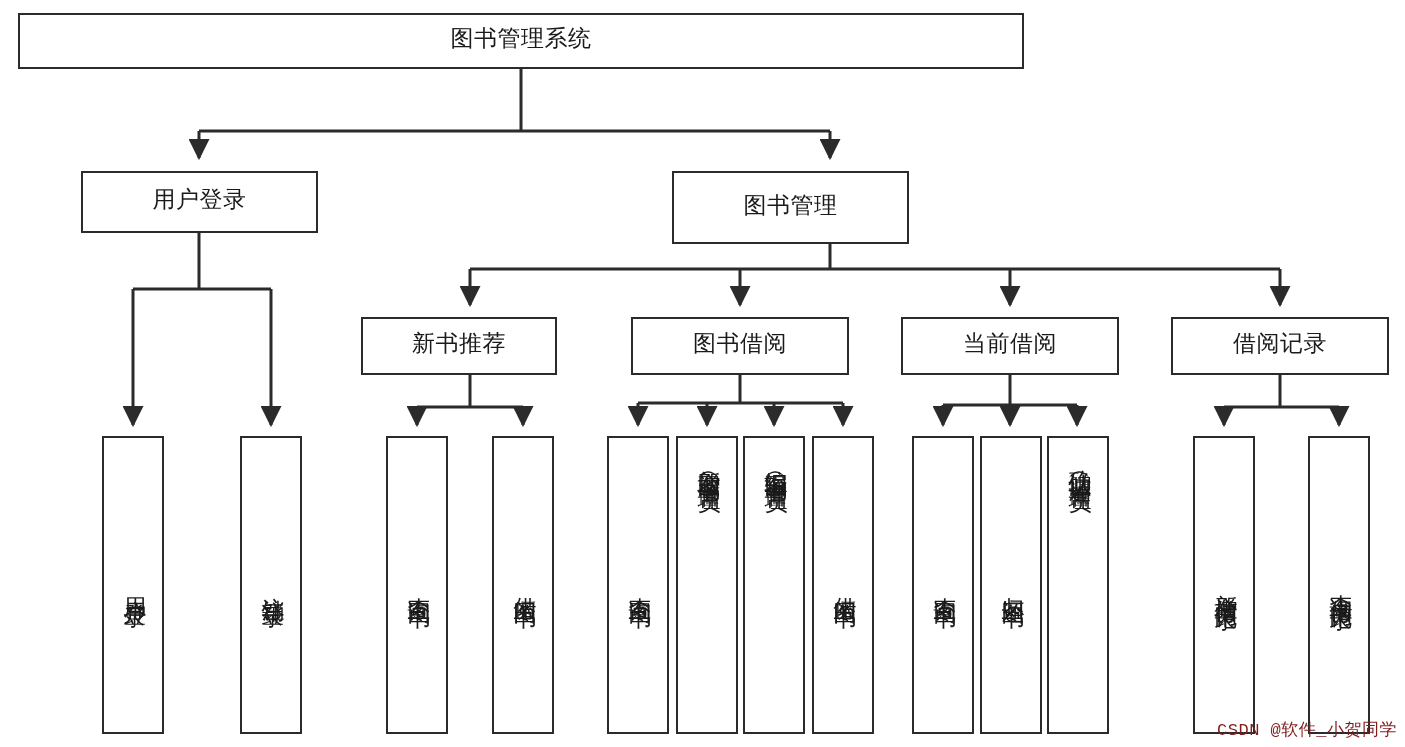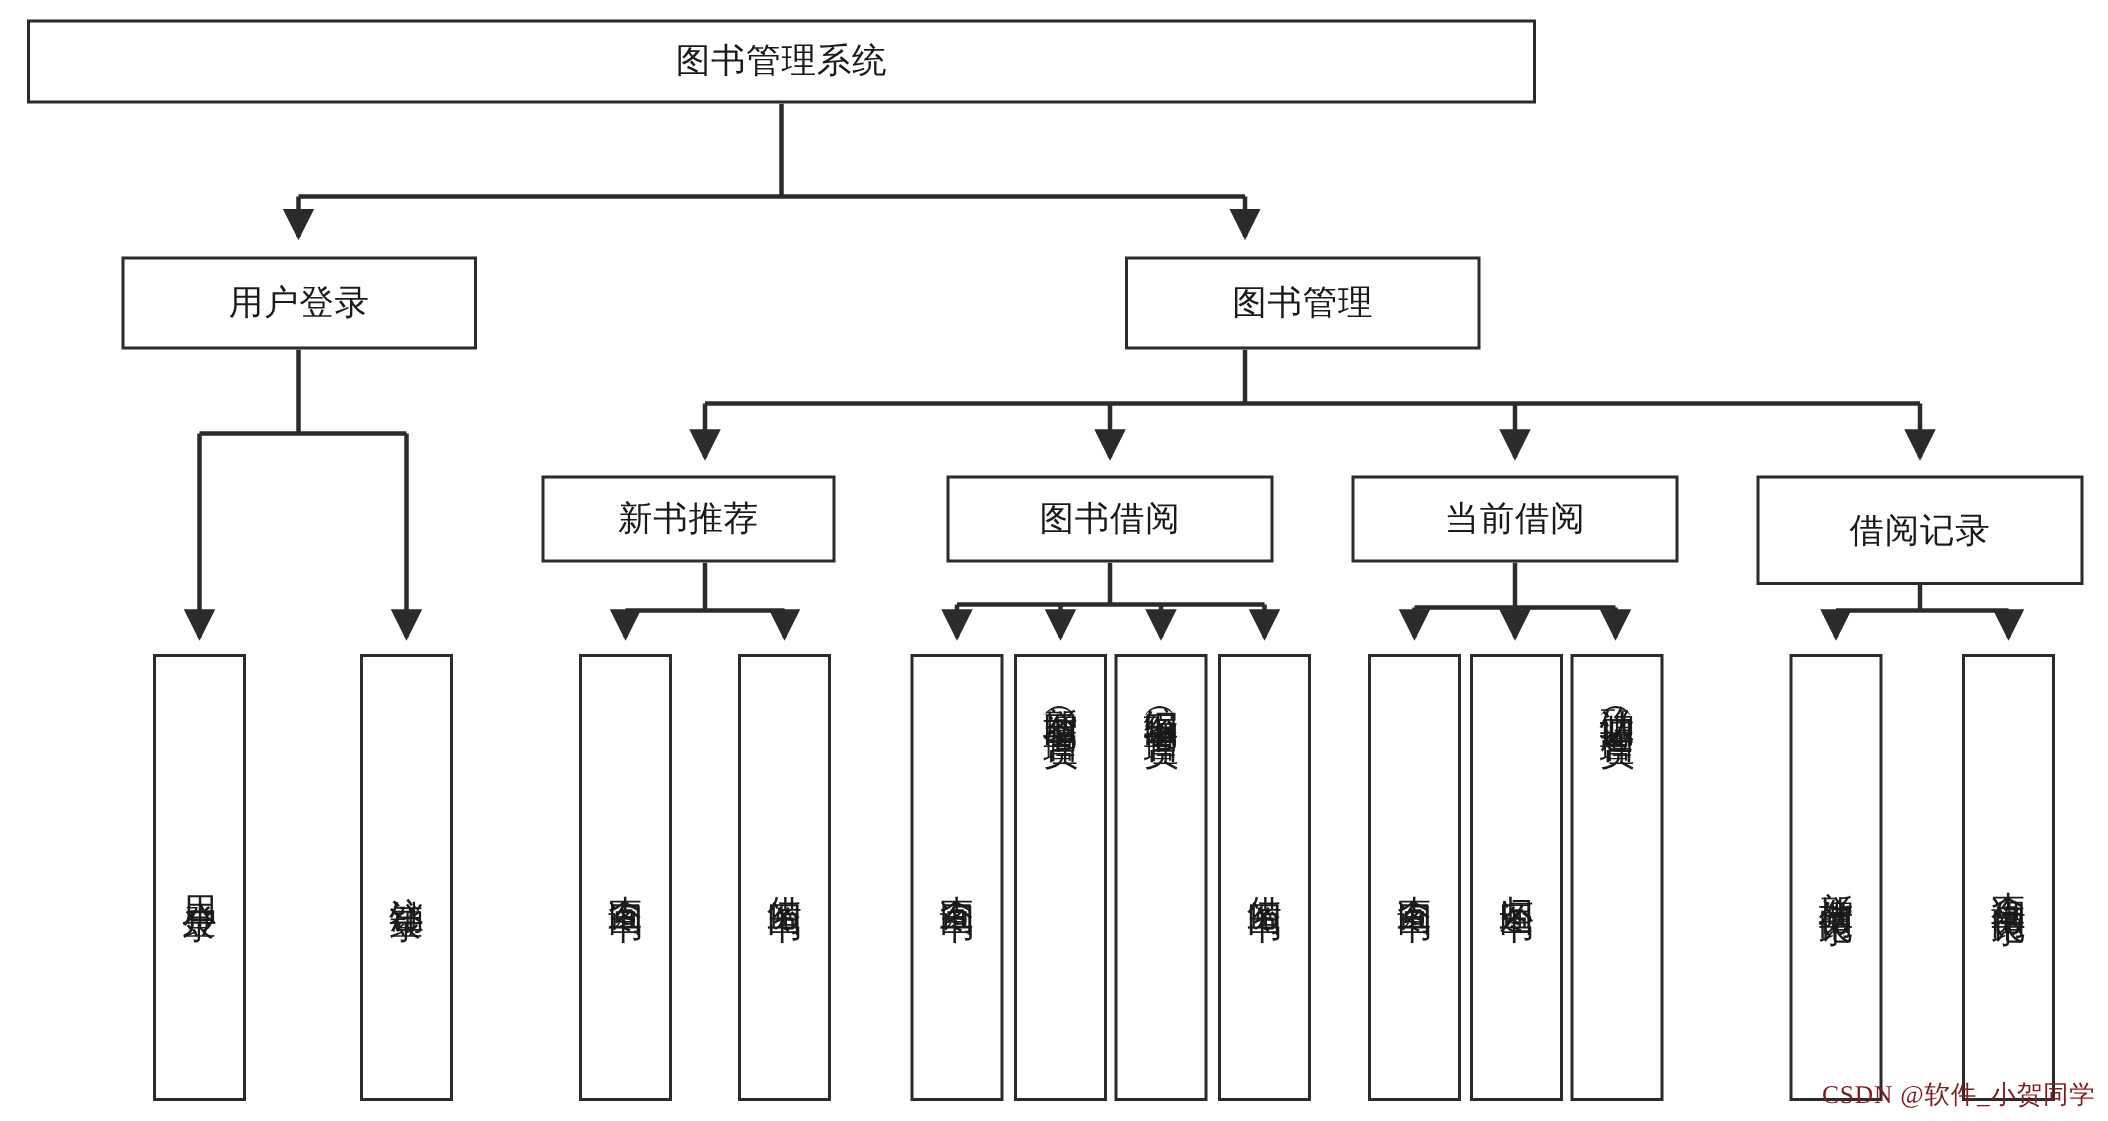--- a/index.html
+++ b/index.html
@@ -5,21 +5,21 @@
   html, body {
     margin: 0;
     padding: 0;
     background: #ffffff;
   }
   #canvas {
     position: relative;
     width: 1405px;
     height: 747px;
     background: #ffffff;
-    font-family: Liberation Serif, serif;
+    font-family: Liberation Mono, monospace;
     overflow: hidden;
   }
   #wires {
     position: absolute;
     left: 0;
     top: 0;
     width: 1405px;
     height: 747px;
     pointer-events: none;
   }
@@ -126,37 +126,37 @@
   </svg>
 
   <div class="node horiz" style="left:18px; top:13px; width:1006px; height:56px;">
     <span class="label">图书管理系统</span>
   </div>
 
   <div class="node horiz" style="left:81px; top:171px; width:237px; height:62px;">
     <span class="label">用户登录</span>
   </div>
 
-  <div class="node horiz" style="left:750px; top:171px; width:237px; height:62px;">
+  <div class="node horiz" style="left:672px; top:171px; width:237px; height:73px;">
     <span class="label">图书管理</span>
   </div>
 
   <div class="node horiz" style="left:361px; top:317px; width:196px; height:58px;">
     <span class="label">新书推荐</span>
   </div>
 
   <div class="node horiz" style="left:631px; top:317px; width:218px; height:58px;">
     <span class="label">图书借阅</span>
   </div>
 
   <div class="node horiz" style="left:901px; top:317px; width:218px; height:58px;">
     <span class="label">当前借阅</span>
   </div>
 
-  <div class="node horiz" style="left:1171px; top:317px; width:218px; height:73px;">
+  <div class="node horiz" style="left:1171px; top:317px; width:218px; height:58px;">
     <span class="label">借阅记录</span>
   </div>
 
   <div class="node vert mid" style="left:102px; top:436px; width:62px; height:298px;">
     <span class="label">用户登录</span>
   </div>
 
   <div class="node vert mid" style="left:240px; top:436px; width:62px; height:298px;">
     <span class="label">注销登录</span>
   </div>

